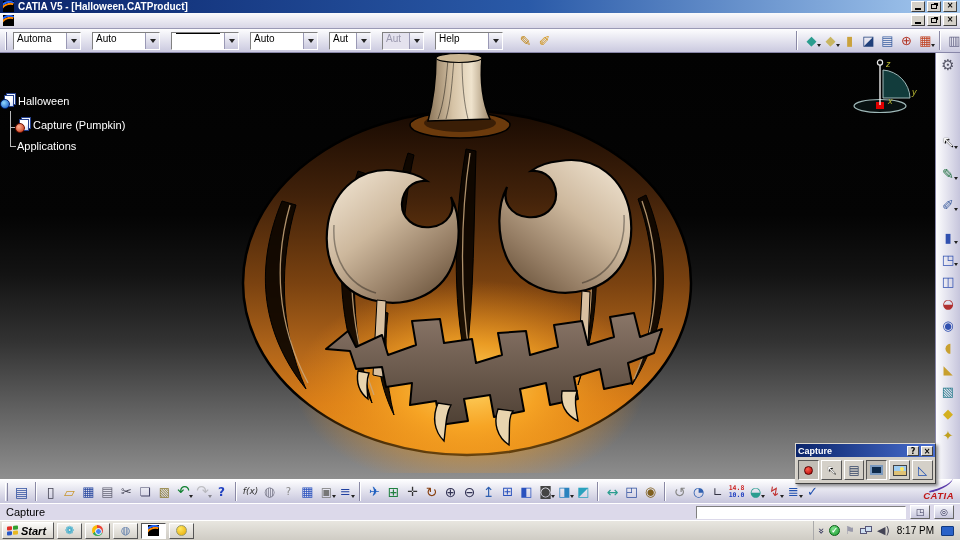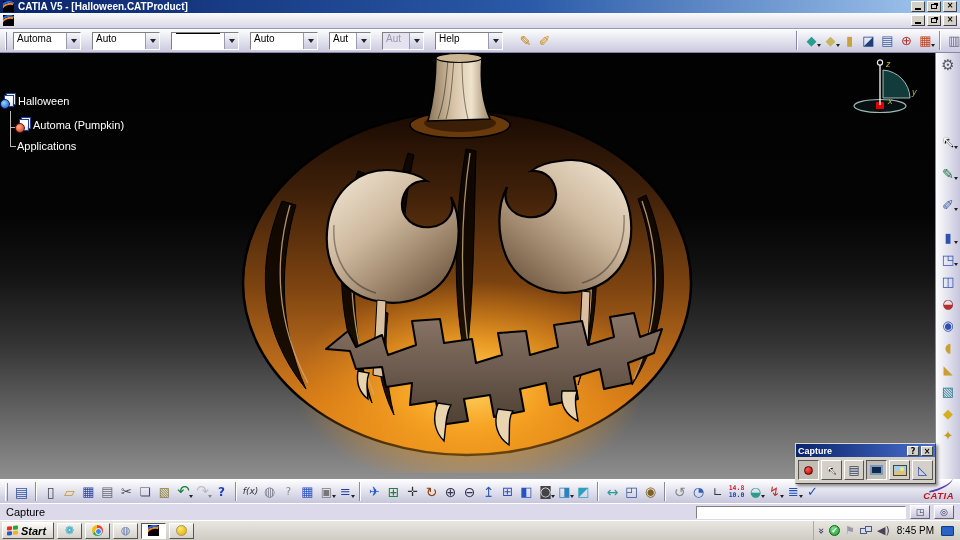--- a/index.html
+++ b/index.html
@@ -250,21 +250,21 @@
     <div class="tree">
       <div class="tline" style="left:6px;top:18px;width:1px;height:36px;"></div>
       <div class="tline" style="left:6px;top:34px;width:8px;height:1px;"></div>
       <div class="tline" style="left:6px;top:53px;width:6px;height:1px;"></div>
       <div class="trow" style="left:0;top:2px;">
         <span class="doc-ic"></span>
         <span>Halloween</span>
       </div>
       <div class="trow" style="left:15px;top:26px;">
         <span class="doc-ic part"></span>
-        <span>Automa (Pumpkin)</span>
+        <span>Capture (Pumpkin)</span>
       </div>
       <div class="trow" style="left:13px;top:47px;">
         <span>Applications</span>
       </div>
     </div>
 
     <svg class="compass" width="68" height="58">
       <ellipse cx="28" cy="49" rx="26" ry="6.5" fill="#0d2020" fill-opacity=".5" stroke="#9fb8b8" stroke-width="1.2"></ellipse>
       <rect x="24" y="45" width="8" height="7" fill="#e00000"></rect>
       <line x1="28" y1="48" x2="28" y2="8" stroke="#e8e8e8" stroke-width="1.4"></line>
@@ -597,21 +597,21 @@
       </span>
     <span class="tray">
       <span class="tico" style="transform:rotate(90deg);font-weight:bold;color:#446;">»</span>
       <span class="shield">✓</span>
       <span class="tico" style="color:#99a;font-size:11px;">⚑</span>
       <span class="net">
           <i></i>
           <i></i>
         </span>
       <span class="tico" style="color:#445;font-size:11px;">◀)</span>
-      <span class="clock">8:45 PM</span>
+      <span class="clock">8:17 PM</span>
       <span class="disp"></span>
     </span>
   </div>
 
   <div class="capture">
     <div class="cap-title">
       <span class="t">Capture</span>
       <span class="wbtn">?</span>
       <span class="wbtn">×</span>
     </div>

